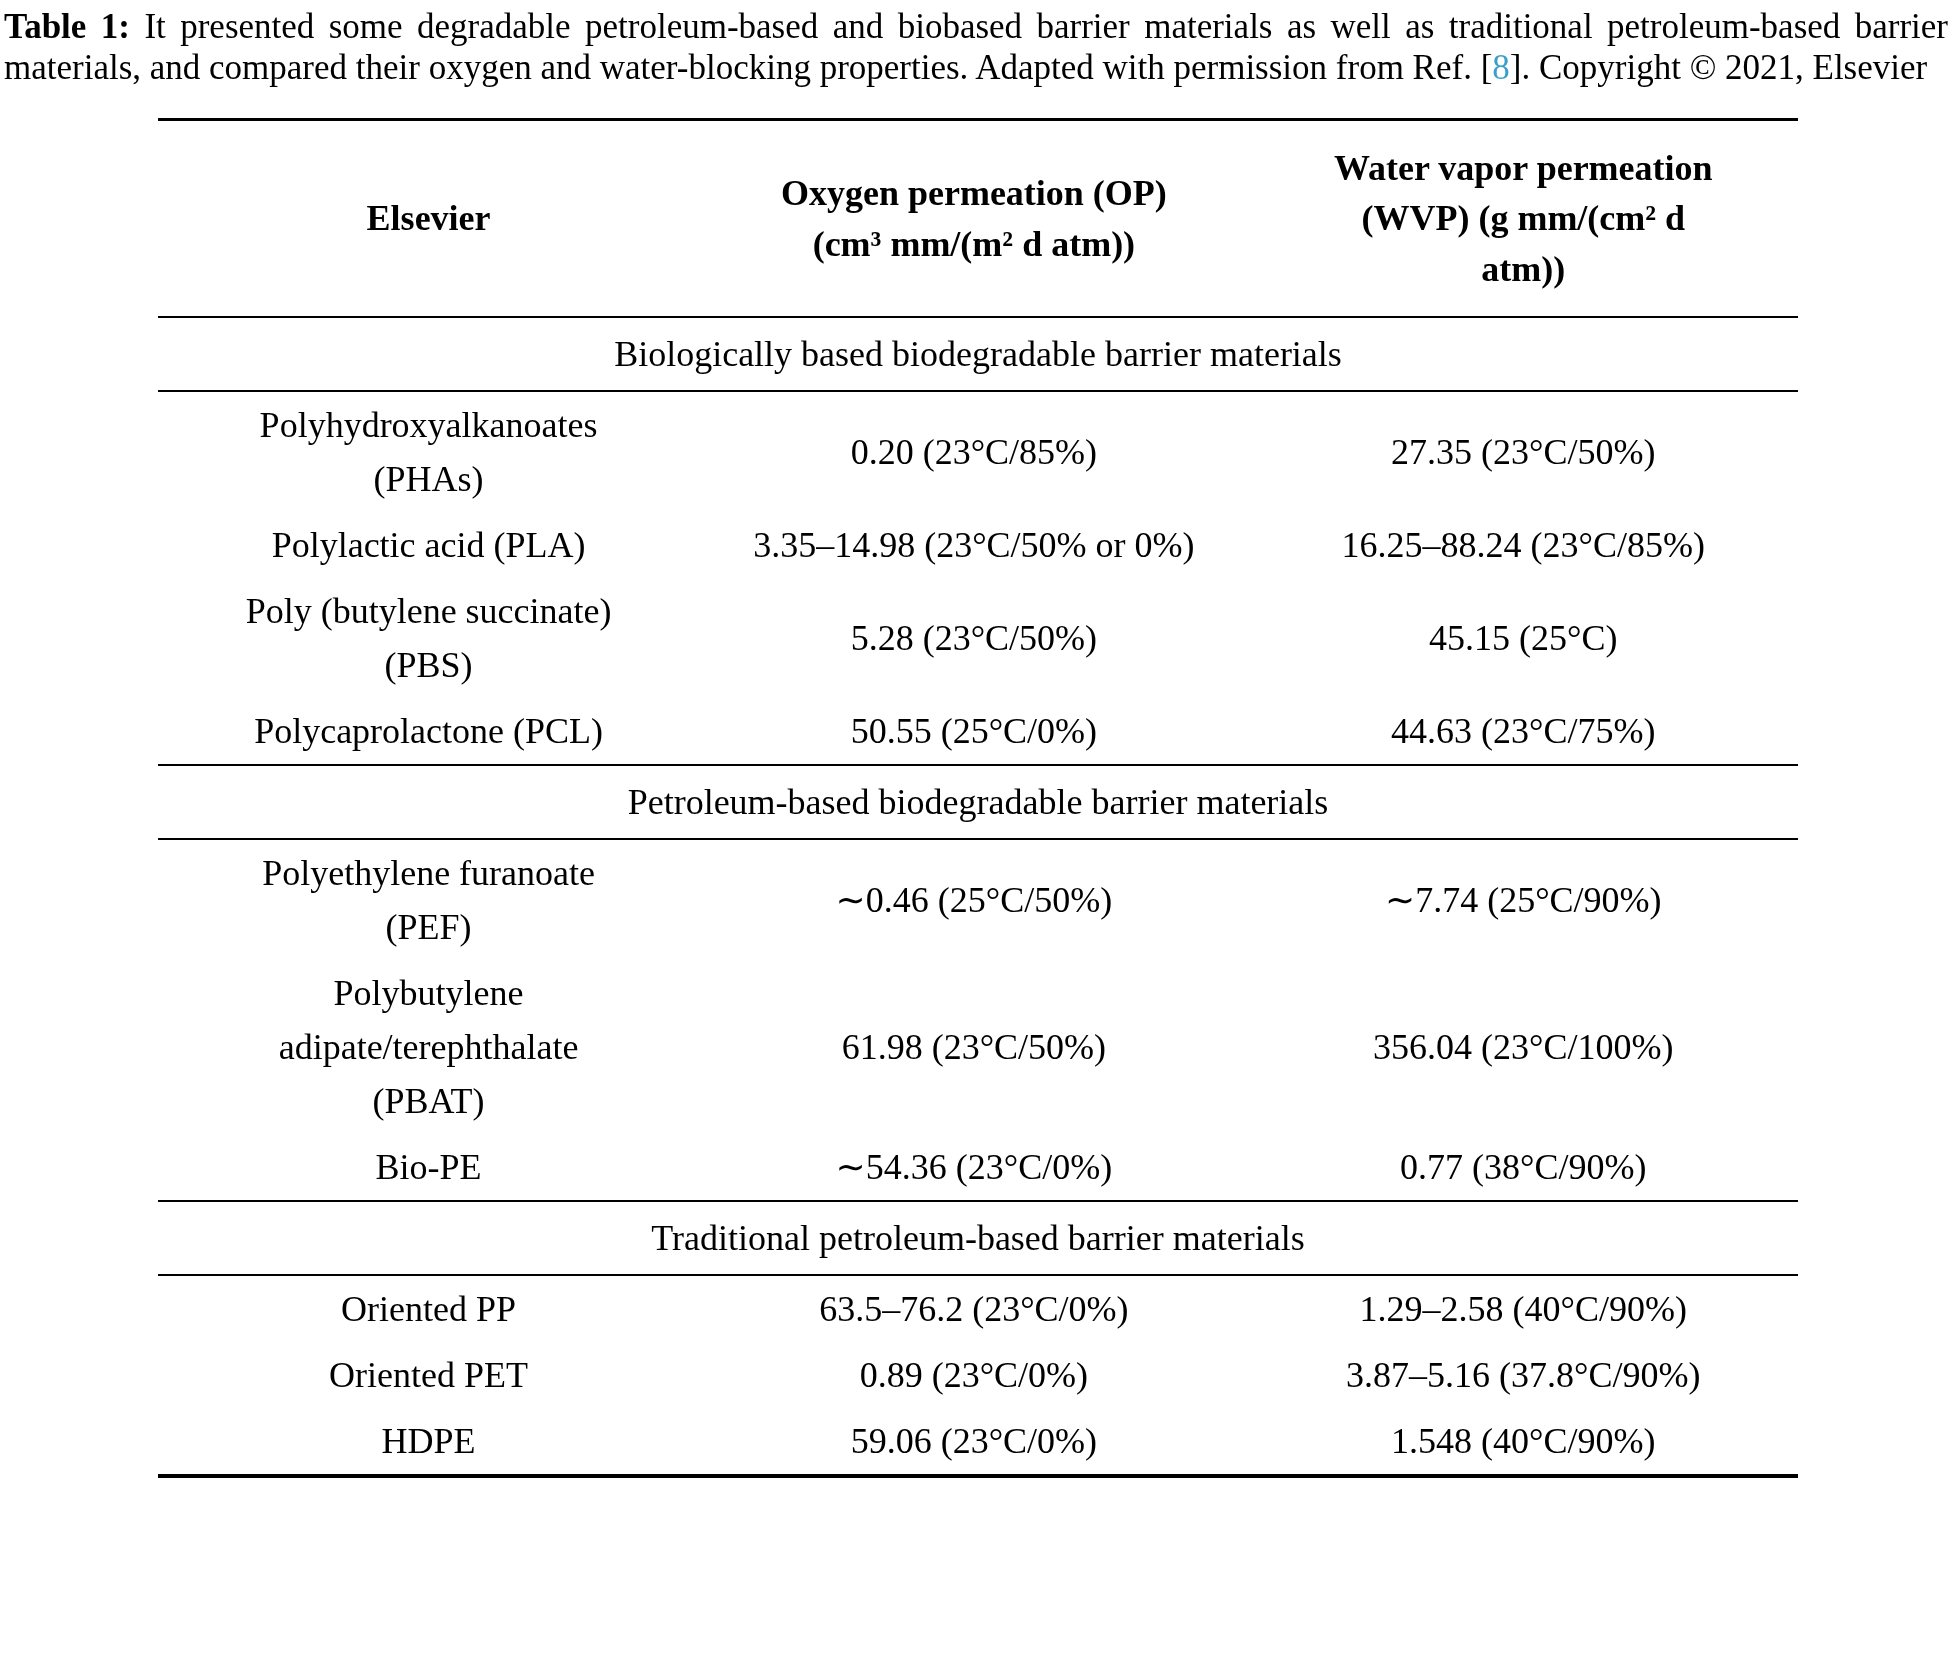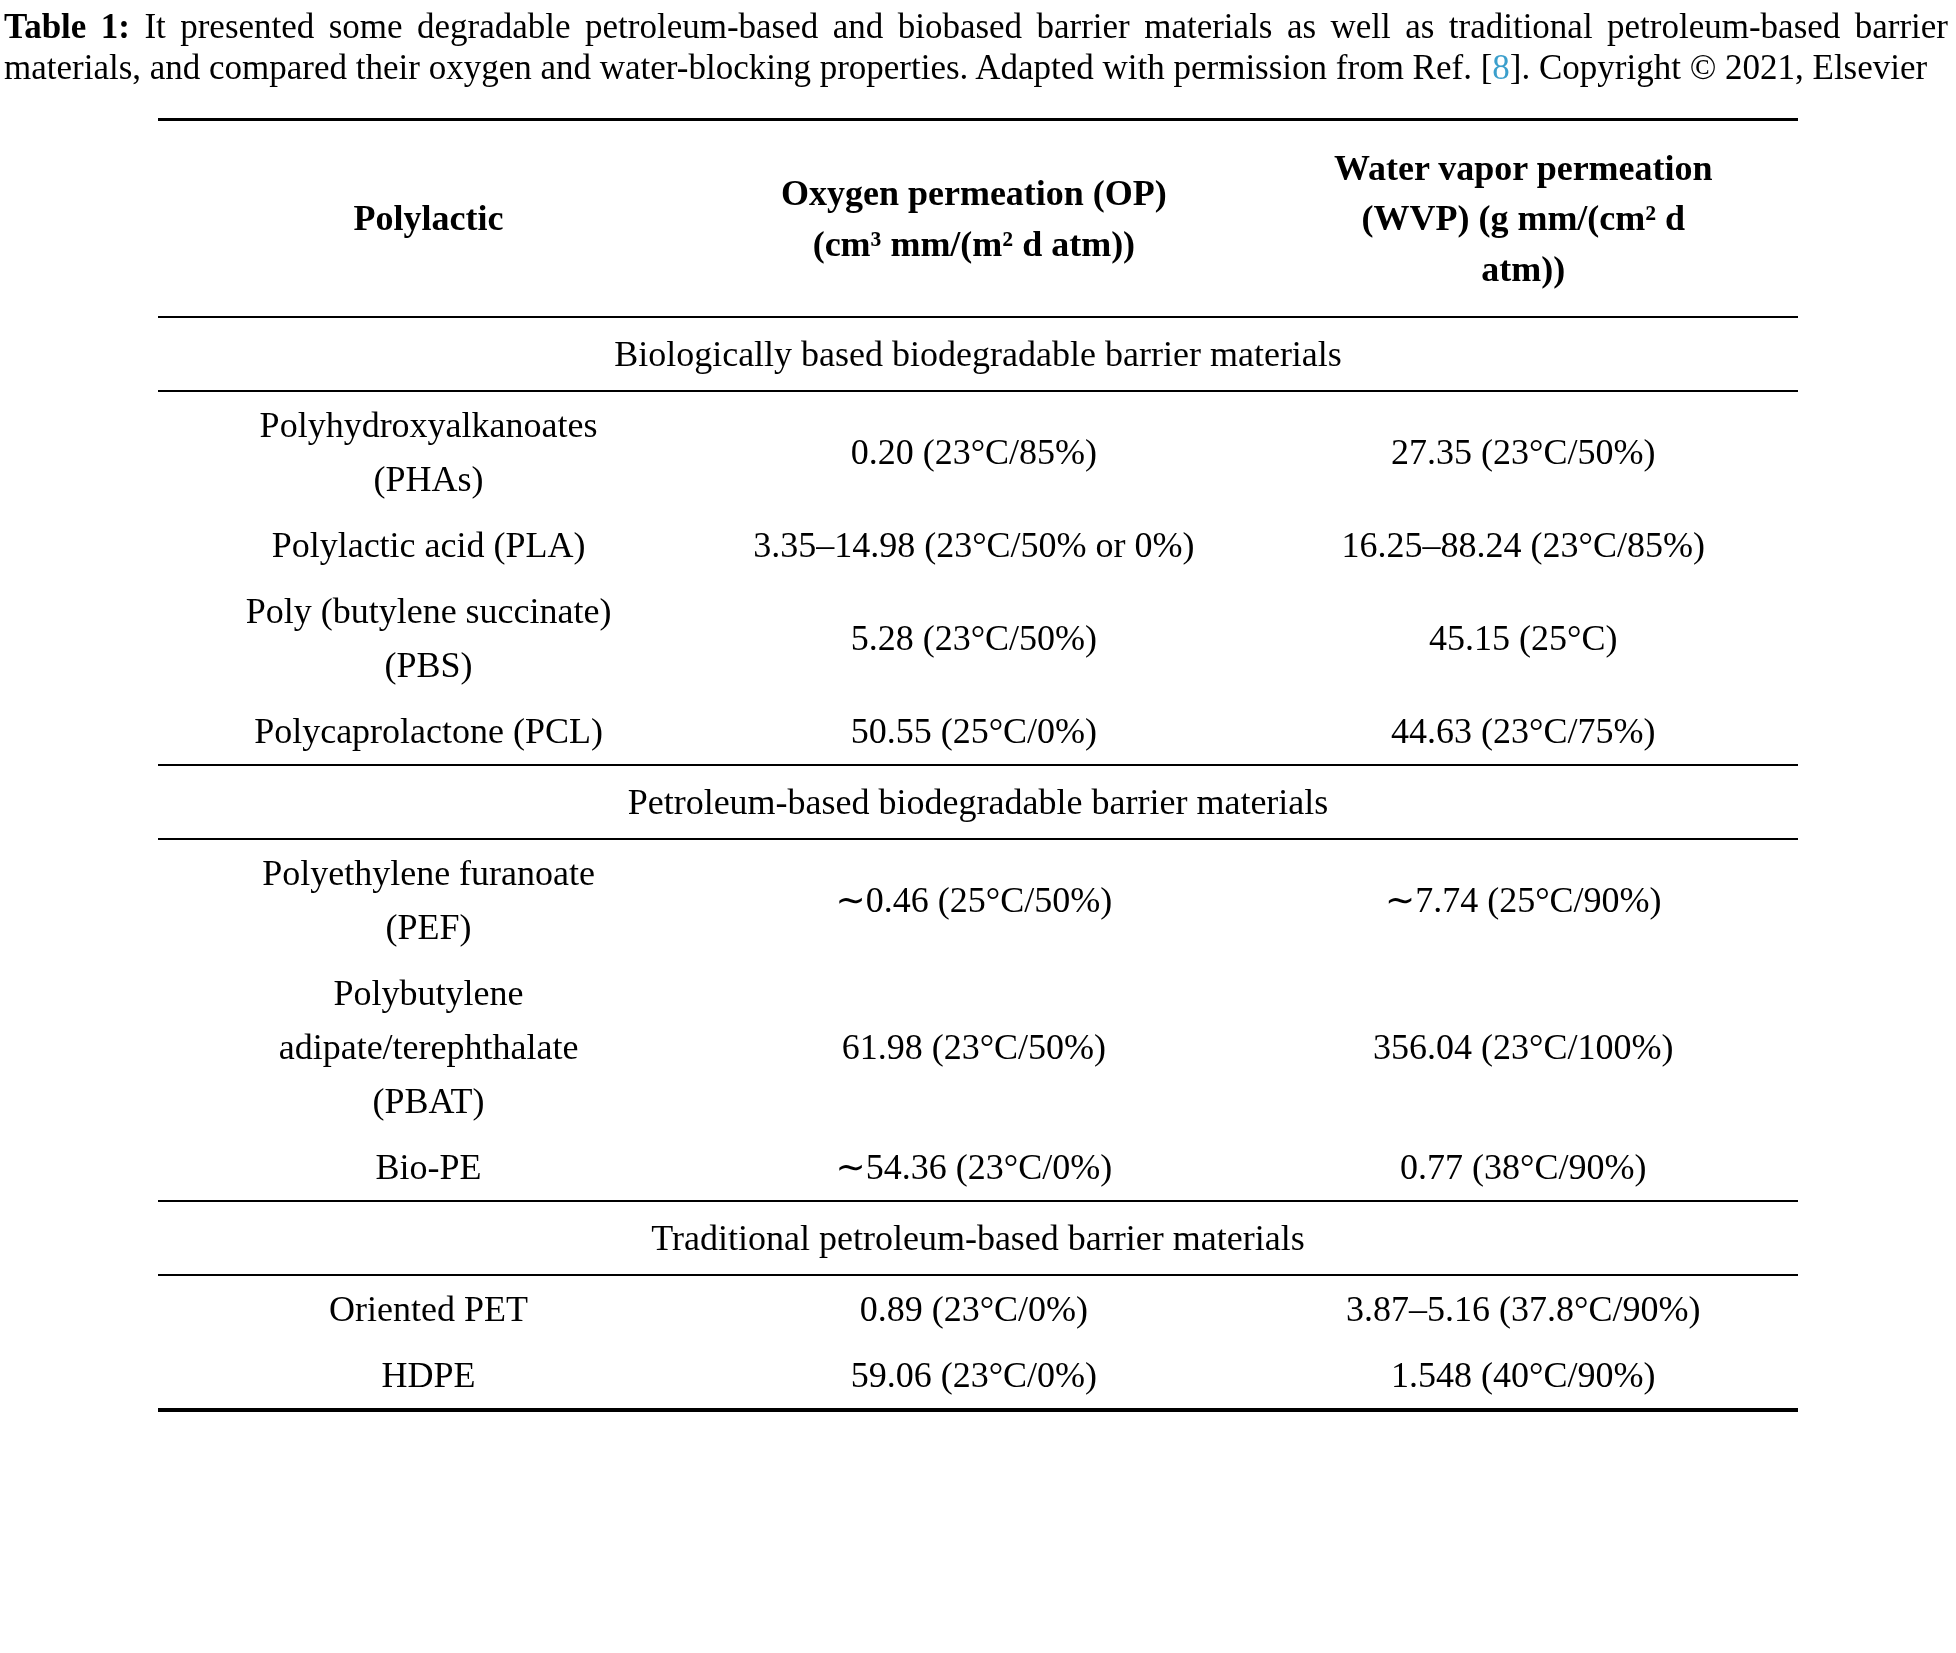--- a/index.html
+++ b/index.html
@@ -77,21 +77,21 @@
   <p class="caption"><span class="cap-label">Table 1:</span><span> It presented some degradable petroleum-based and biobased barrier materials as well as traditional petroleum-based barrier materials, and compared their oxygen and water-blocking properties. Adapted with permission from Ref. [</span><a class="ref">8</a><span>]. Copyright © 2021, Elsevier</span></p>
 
   <table class="perm-table">
     <colgroup>
       <col class="c-materials">
       <col class="c-op">
       <col class="c-wvp">
     </colgroup>
     <thead>
       <tr>
-        <th>Polylactic</th>
+        <th>Elsevier</th>
         <th>
           <span class="hline">Oxygen permeation (OP)</span>
           <span class="hline">(cm³ mm/(m² d atm))</span>
         </th>
         <th>
           <span class="hline">Water vapor permeation</span>
           <span class="hline">(WVP) (g mm/(cm² d</span>
           <span class="hline">atm))</span>
         </th>
       </tr>
@@ -165,20 +165,27 @@
           <span class="mline">Bio-PE</span>
         </td>
         <td>∼54.36 (23°C/0%)</td>
         <td>0.77 (38°C/90%)</td>
       </tr>
 
       <tr class="section-row">
         <td colspan="3">Traditional petroleum-based barrier materials</td>
       </tr>
 
+      <tr class="data-row">
+        <td>
+          <span class="mline">Oriented PP</span>
+        </td>
+        <td>63.5–76.2 (23°C/0%)</td>
+        <td>1.29–2.58 (40°C/90%)</td>
+      </tr>
 
       <tr class="data-row">
         <td>
           <span class="mline">Oriented PET</span>
         </td>
         <td>0.89 (23°C/0%)</td>
         <td>3.87–5.16 (37.8°C/90%)</td>
       </tr>
 
       <tr class="data-row">

